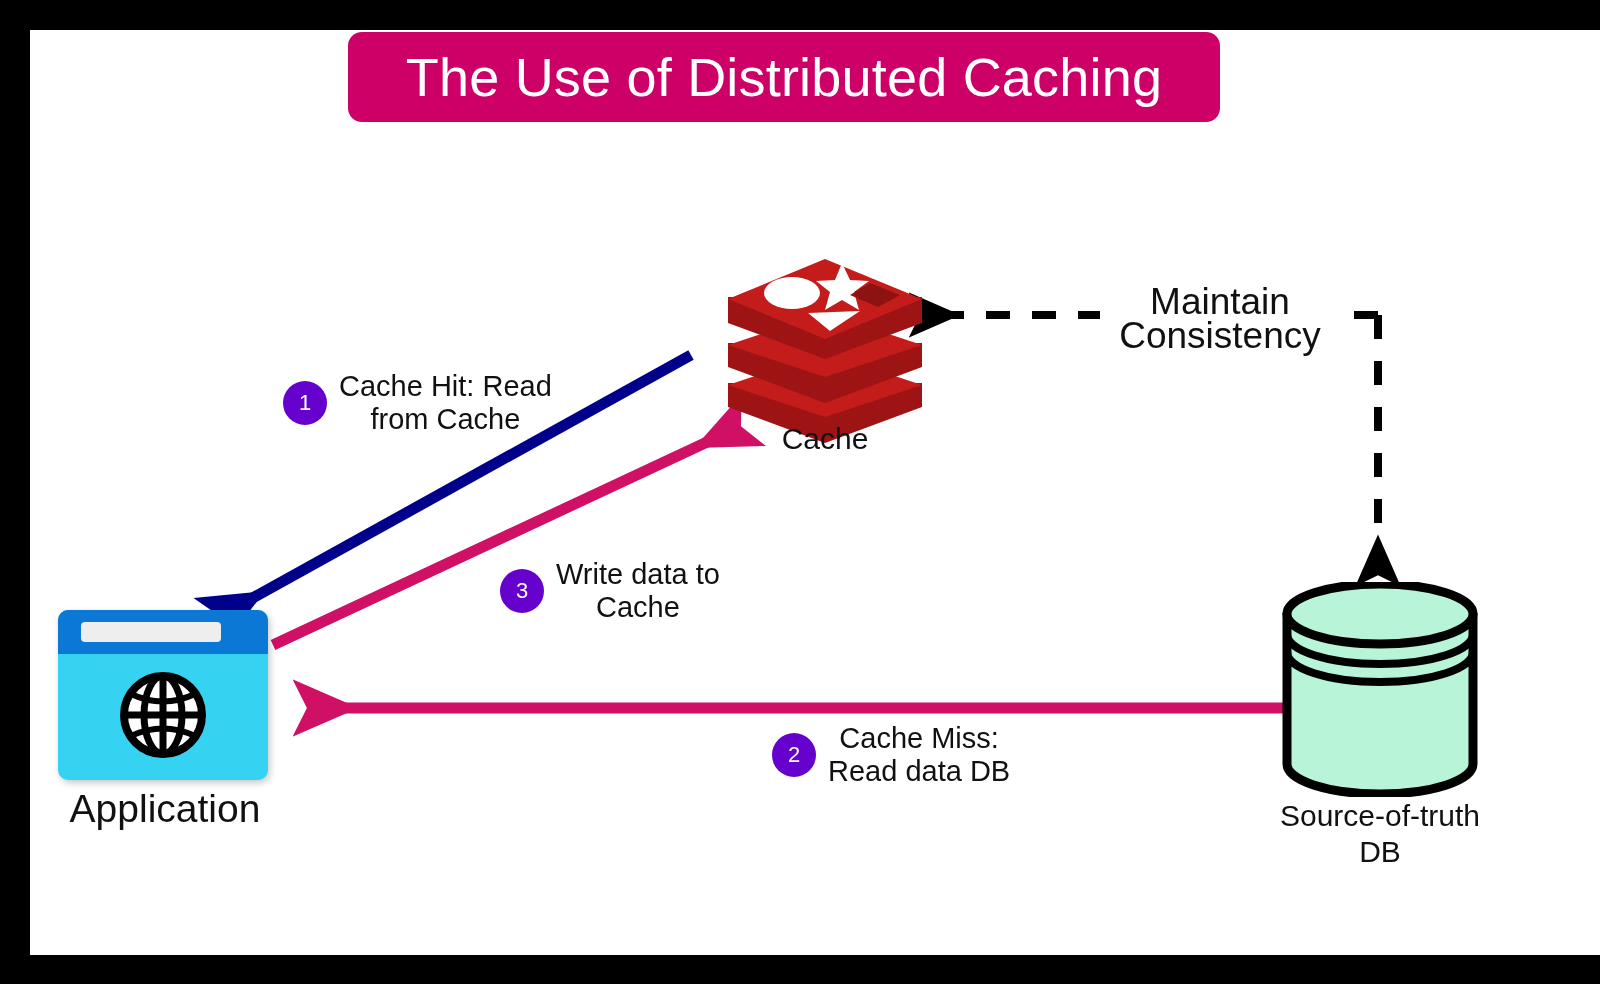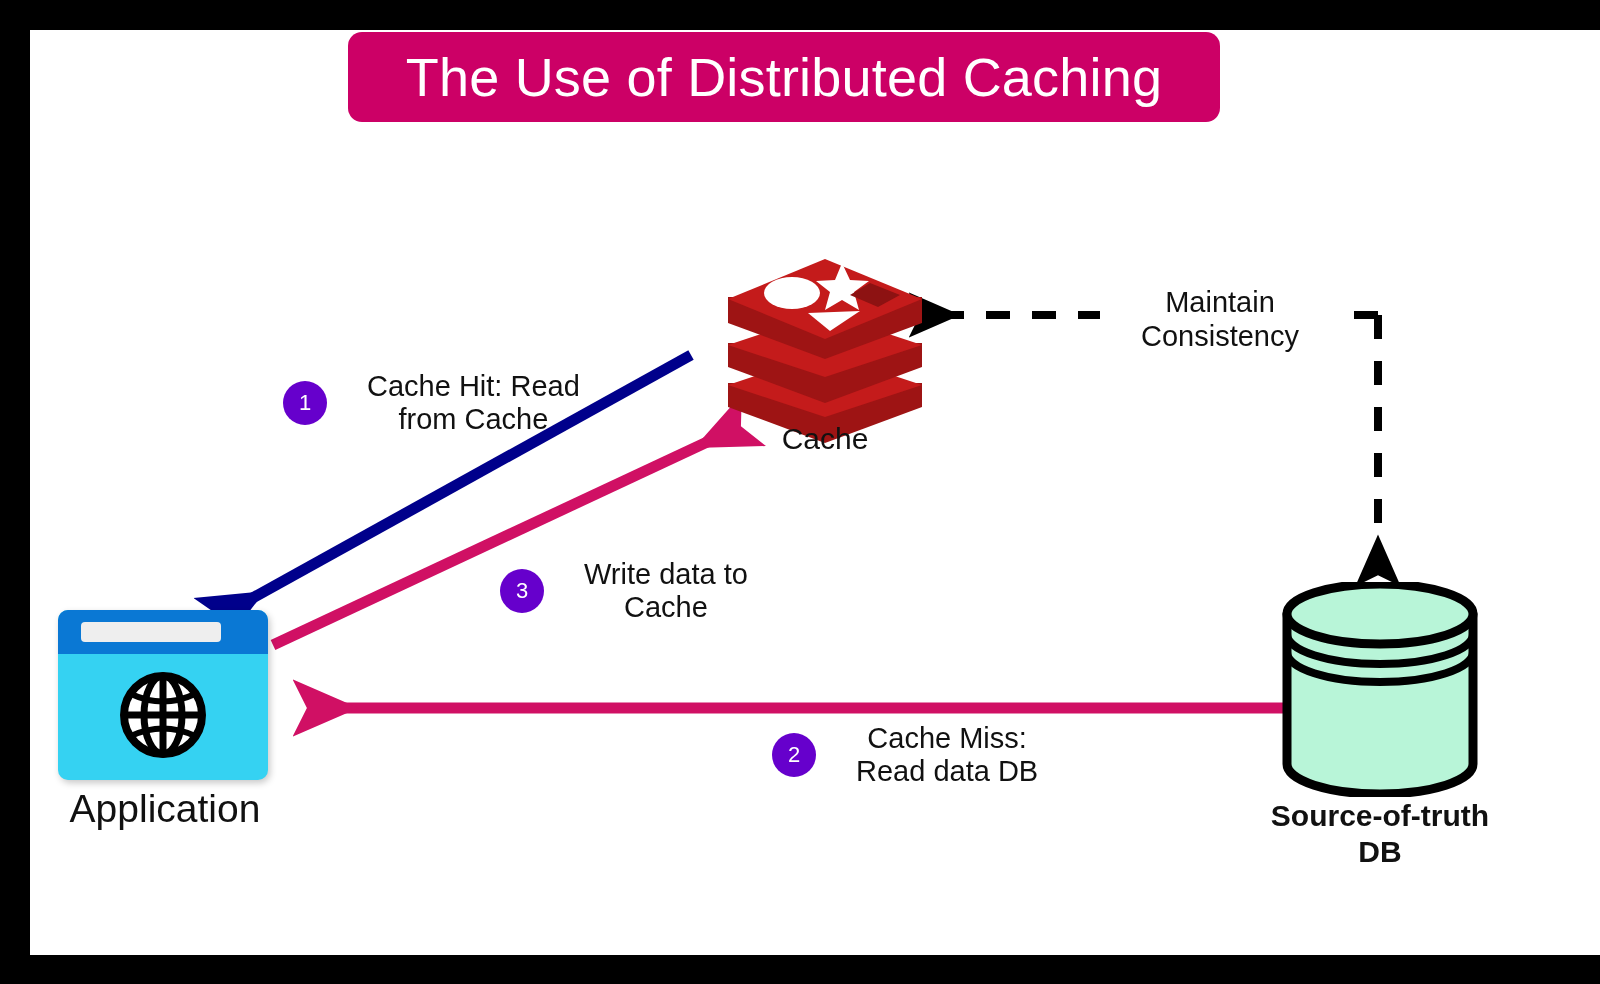--- a/index.html
+++ b/index.html
@@ -143,21 +143,20 @@
     position: absolute;
     left: 1215px;
     top: 768px;
     width: 270px;
     text-align: center;
     font-size: 30px;
     line-height: 36px;
     color: #111111;
     font-family: "Liberation Sans", sans-serif;
     white-space: pre-line;
-    font-weight: bold;
   }
   
   .step {
     position: absolute;
     display: flex;
     align-items: center;
     gap: 12px;
   }
   .step-badge {
     flex: 0 0 auto;
@@ -172,33 +171,32 @@
     justify-content: center;
     font-family: "Liberation Sans", sans-serif;
   }
   .step-text {
     font-size: 29px;
     line-height: 33px;
     color: #111111;
     text-align: center;
     white-space: pre-line;
     font-family: "Liberation Sans", sans-serif;
-    margin-left: 28px;
   }
   #step-1 { left: 253px; top: 340px; }
   #step-3 { left: 470px; top: 528px; }
   #step-2 { left: 742px; top: 692px; }
   
   #consistency-label {
     position: absolute;
     left: 1070px;
     top: 255px;
     width: 240px;
     text-align: center;
-    font-size: 29px;
+    font-size: 37px;
     line-height: 34px;
     color: #111111;
     white-space: pre-line;
     background: #ffffff;
     font-family: "Liberation Sans", sans-serif;
   }
 </style>
 </head>
 <body>
 

